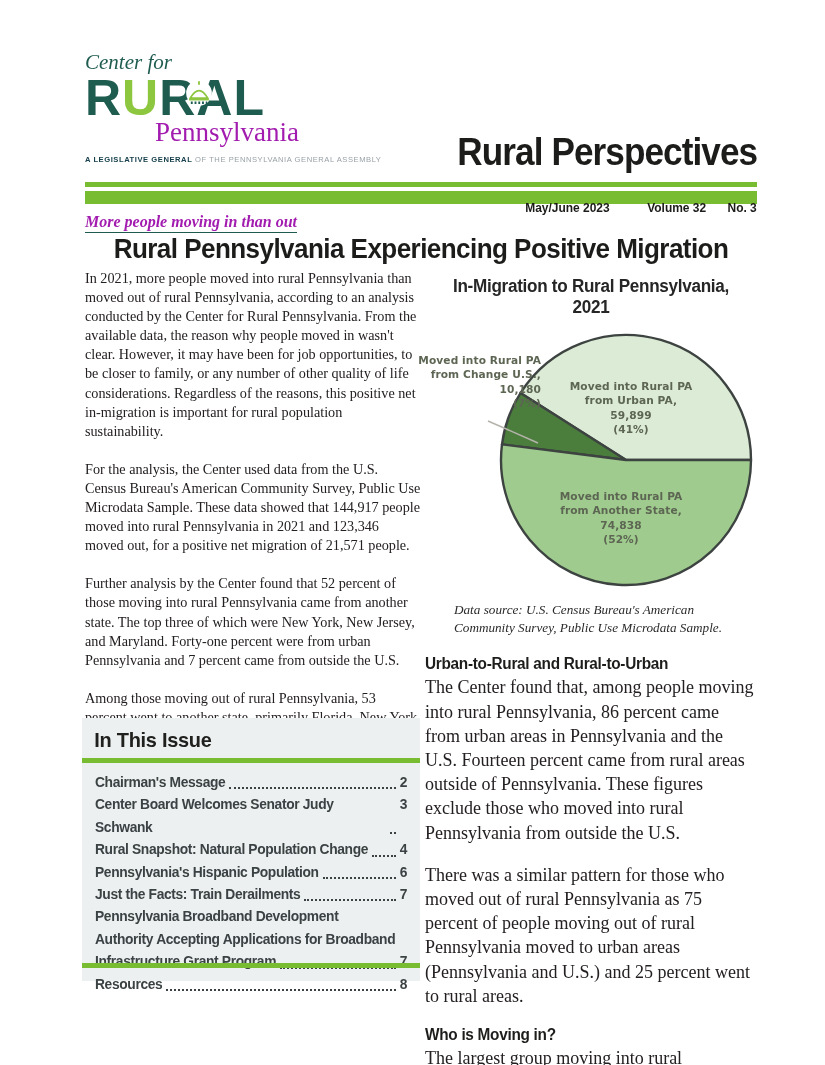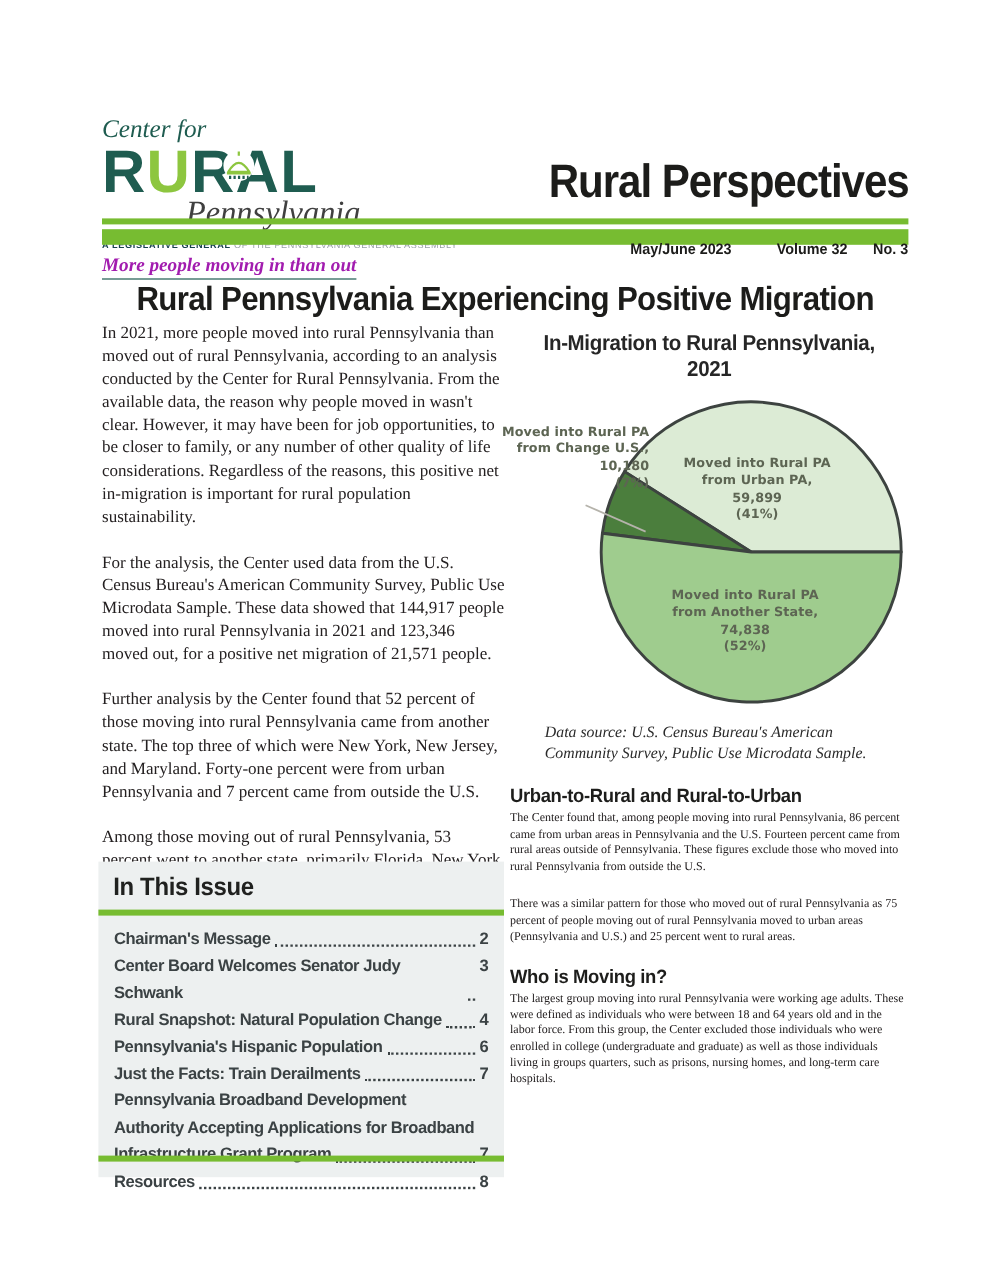--- a/index.html
+++ b/index.html
@@ -1,26 +1,26 @@
 <!DOCTYPE html>
 <html><head>
 <meta charset="utf-8">
 <style>
   html,body{margin:0;padding:0;background:#ffffff;}
   .page{position:relative;width:825px;height:1065px;background:#ffffff;overflow:hidden;
         font-family:"Liberation Serif",serif;color:#242021;}
 
   
   .logo{position:absolute;left:85px;top:50px;}
-  .logo-centerfor{font-family:"Liberation Serif",serif;font-style:italic;font-size:21px;color:#1f5c50;margin-top:45px;}
+  .logo-centerfor{font-family:"Liberation Serif",serif;font-style:italic;font-size:21px;color:#1f5c50;}
   .logo-rural{position:relative;font-family:"Liberation Sans",sans-serif;font-weight:bold;
               font-size:50px;line-height:1.0;color:#1f5c50;letter-spacing:1px;margin-top:-2px;}
   .logo-rural .lg-u{color:#8dc63f;}
   .logo-dome{position:absolute;left:100px;top:6px;}
-  .logo-penn{font-family:"Liberation Serif",serif;font-style:italic;font-size:27px;color:#404040;
+  .logo-penn{font-family:"Liberation Serif",serif;font-size:27px;color:#a21caf;
              margin-top:-6px;padding-left:70px;}
   .logo-agency{font-family:"Liberation Sans",sans-serif;font-size:7.6px;letter-spacing:0.55px;margin-top:7px;white-space:nowrap;}
   .logo-agency .ag-bold{font-weight:bold;color:#17414d;}
   .logo-agency .ag-rest{color:#98a1a6;}
 
   .masthead-title{position:absolute;top:130px;right:68px;font-family:"Liberation Sans",sans-serif;
                   font-weight:bold;font-size:39px;color:#1c1c1a;letter-spacing:-1px;
                   transform:scaleX(0.9);transform-origin:100% 50%;white-space:nowrap;}
 
   .bar{position:absolute;left:85px;width:672px;background:#77bc31;}
@@ -57,21 +57,21 @@
   .pl-urban{left:206px;top:58px;transform:translateX(-50%);white-space:nowrap;}
   .pl-state{left:196px;top:168px;transform:translateX(-50%);white-space:nowrap;}
   .pl-outside{right:216px;top:32px;text-align:right;white-space:nowrap;}
   .source-note{margin:8px 0 0 29px;font-style:italic;font-size:13.2px;line-height:1.38;width:292px;color:#2a2a2a;}
 
   
   .section{margin-top:18px;}
   .section h3{font-family:"Liberation Sans",sans-serif;font-weight:bold;font-size:16px;
               color:#1d1d1b;margin:0 0 2px 0;letter-spacing:-0.3px;
               transform:scaleX(0.96);transform-origin:0 50%;white-space:nowrap;}
-  .section p{margin:0 0 18px 0;font-size:10px;line-height:1.345;}
+  .section p{margin:0 0 18px 0;font-size:18px;line-height:1.345;}
 
   
   .toc{position:absolute;left:82px;top:718px;width:338px;height:263px;background:#edf0f0;
        border-radius:0;}
   .toc-title{font-family:"Liberation Sans",sans-serif;font-weight:bold;font-size:21px;
              color:#20211f;padding:10px 0 0 13px;letter-spacing:-0.3px;
              transform:scaleX(0.95);transform-origin:0 50%;}
   .toc-bar{height:5px;background:#77bc31;margin-top:6px;}
   .toc-list{padding:9px 13px 0 13px;font-family:"Liberation Sans",sans-serif;font-weight:bold;
             font-size:13.8px;letter-spacing:-0.35px;color:#3b4244;line-height:22.4px;}

